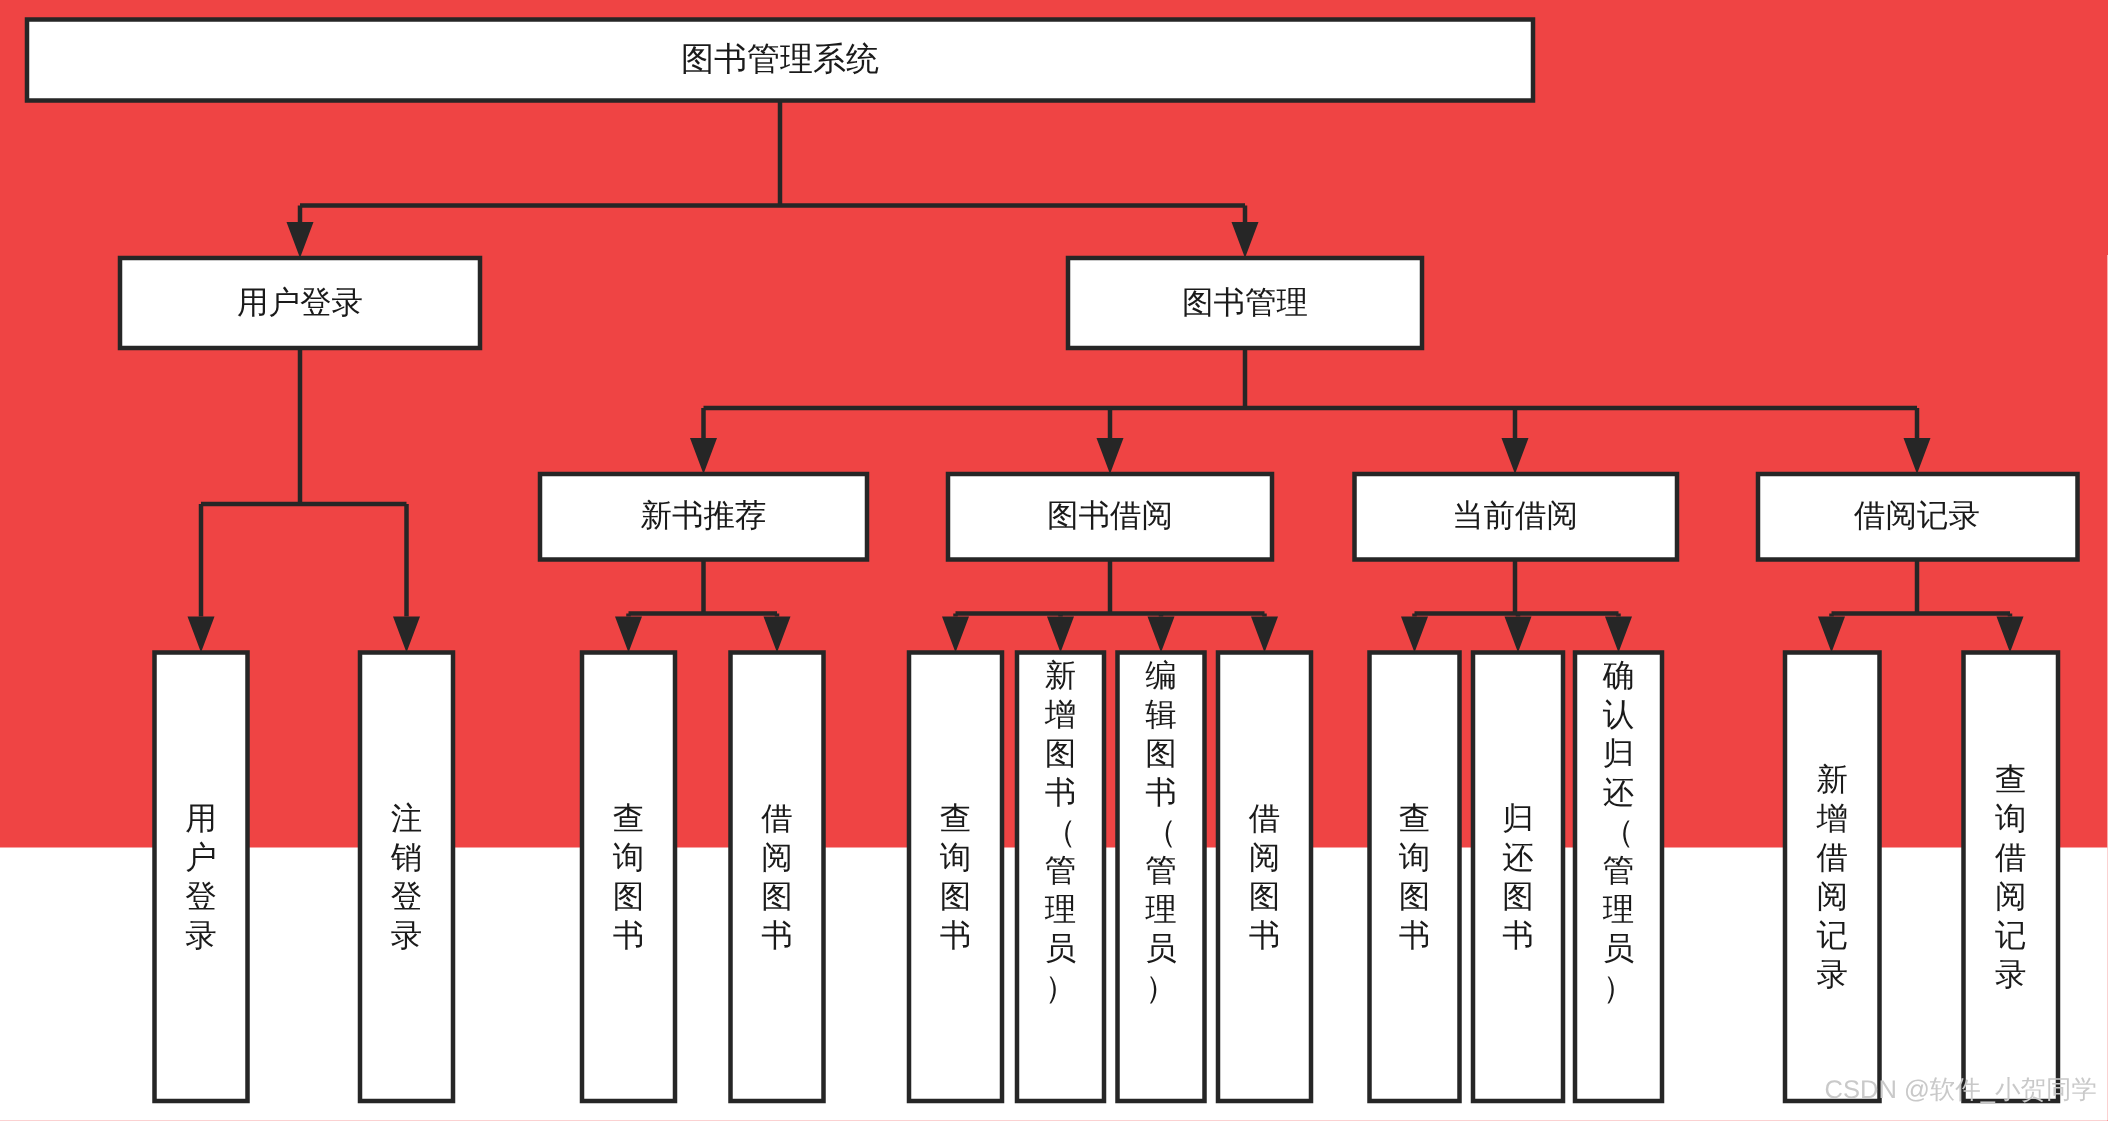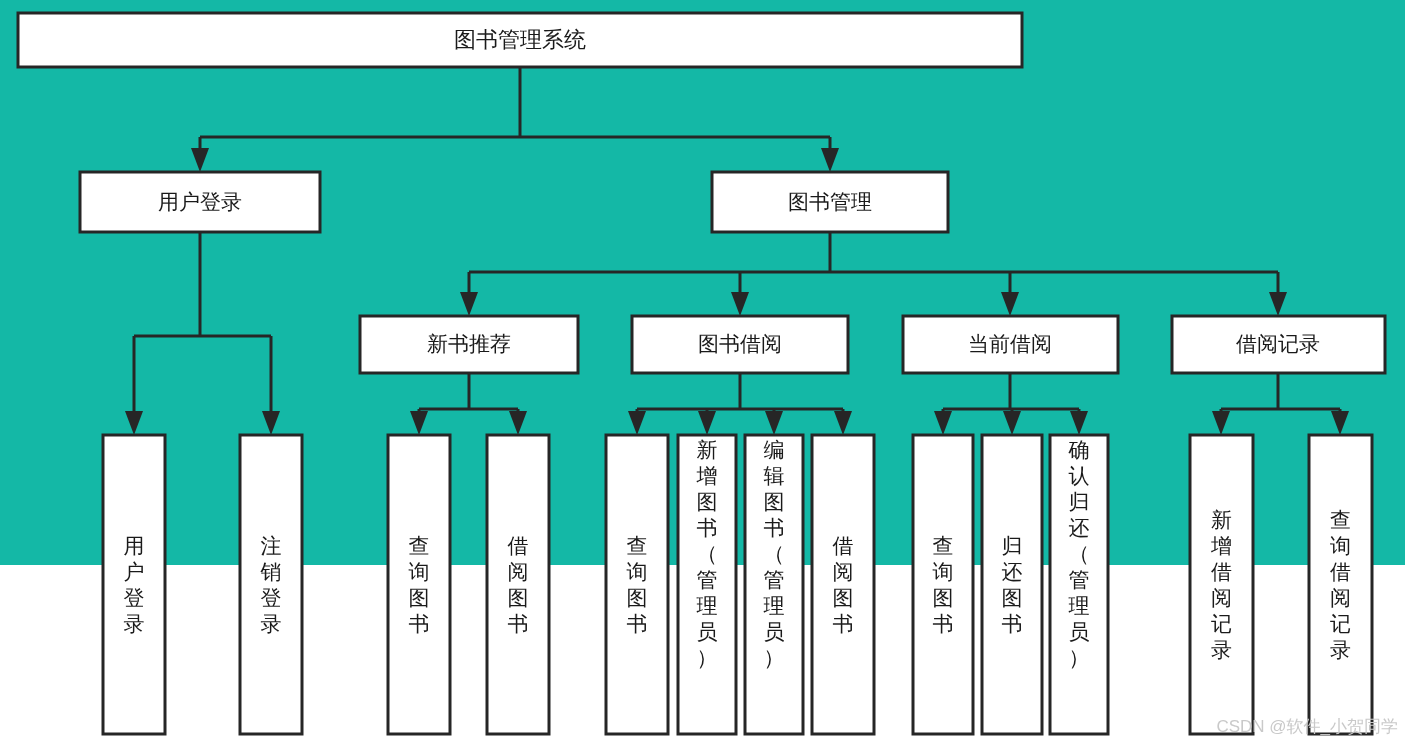--- a/index.html
+++ b/index.html
@@ -10,21 +10,21 @@
   body {
     width: 1405px;
     height: 747px;
     font-family: "Liberation Sans", "DejaVu Sans", sans-serif;
     overflow: hidden;
   }
   #diagram-root {
     position: relative;
     width: 1405px;
     height: 565px;
-    background: #14b8a6;
+    background: #ef4444;
   }
   svg.diagram-canvas {
     position: absolute;
     top: 0;
     left: 0;
     width: 1405px;
     height: 747px;
     display: block;
   }
   .node-box {

